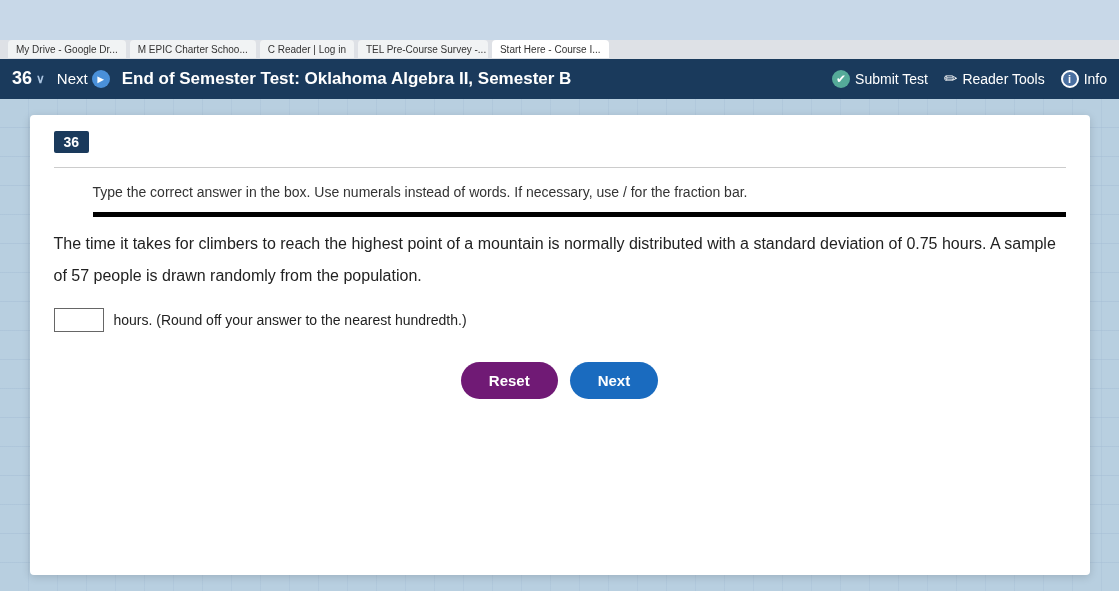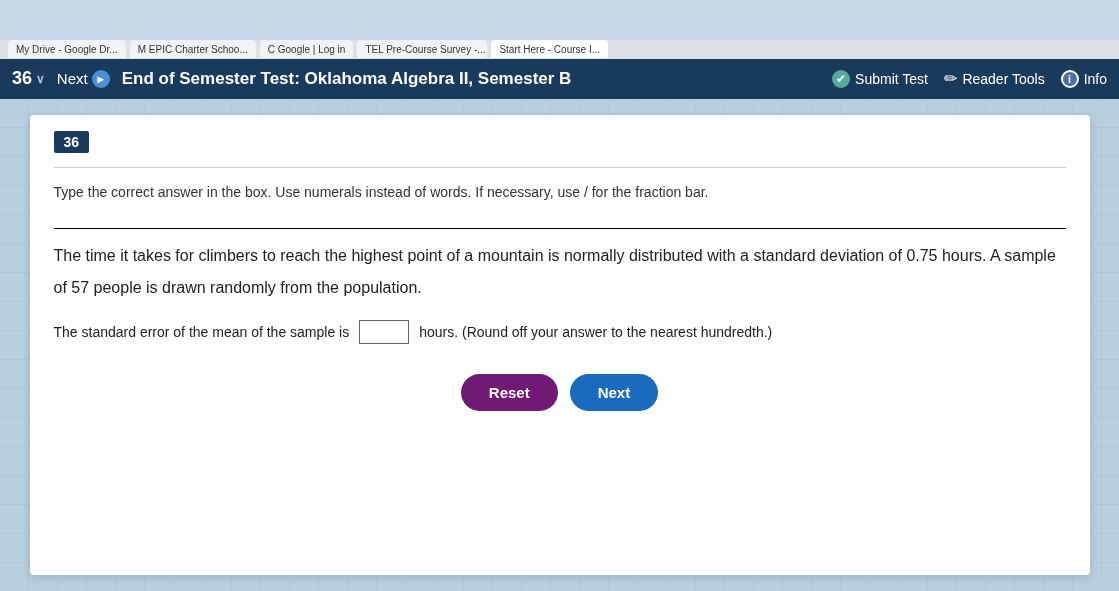--- a/index.html
+++ b/index.html
@@ -202,22 +202,23 @@
       font-size: 14px;
       padding: 3px 10px;
       border-radius: 2px;
       margin-bottom: 14px;
     }
 
     .question-instructions {
       font-size: 14px;
       color: #333;
       margin-bottom: 14px;
-      border-bottom: 1px solid #000000;
-      padding-bottom: 28px;
+      border-bottom: 5px solid #000000;
+      padding-bottom: 12px;
+      margin-left: 39px;
     }
 
     .question-body {
       font-size: 16px;
       color: #222;
       line-height: 1.6;
       margin-bottom: 20px;
     }
 
     .question-body p {
@@ -281,21 +282,21 @@
 <body>
 
 <div class="browser-tabs">
   <div class="browser-tab">
     <span>My Drive - Google Dr...</span>
   </div>
   <div class="browser-tab">
     <span>M EPIC Charter Schoo...</span>
   </div>
   <div class="browser-tab">
-    <span>C Google | Log in</span>
+    <span>C Reader | Log in</span>
   </div>
   <div class="browser-tab">
     <span>TEL Pre-Course Survey -...</span>
   </div>
   <div class="browser-tab active">
     <span>Start Here - Course I...</span>
   </div>
 </div>
 
 <div class="top-nav">
@@ -333,21 +334,20 @@
     </div>
     <div class="divider"></div>
     <div class="question-instructions">
       <span>Type the correct answer in the box. Use numerals instead of words. If necessary, use / for the fraction bar.</span>
     </div>
     <div class="question-body">
       <p><span>The time it takes for climbers to reach the highest point of a mountain is normally distributed with a standard deviation of 0.75 hours. A sample</span></p>
       <p><span>of 57 people is drawn randomly from the population.</span></p>
     </div>
     <div class="answer-row">
-      <span>The standard error of the mean of the sample is</span>
       <input class="answer-input" type="text" placeholder="" style="">
       <span>hours. (Round off your answer to the nearest hundredth.)</span>
     </div>
     <div class="buttons-row">
       <button class="btn-reset">
         <span>Reset</span>
       </button>
       <button class="btn-next">
         <span>Next</span>
       </button>

